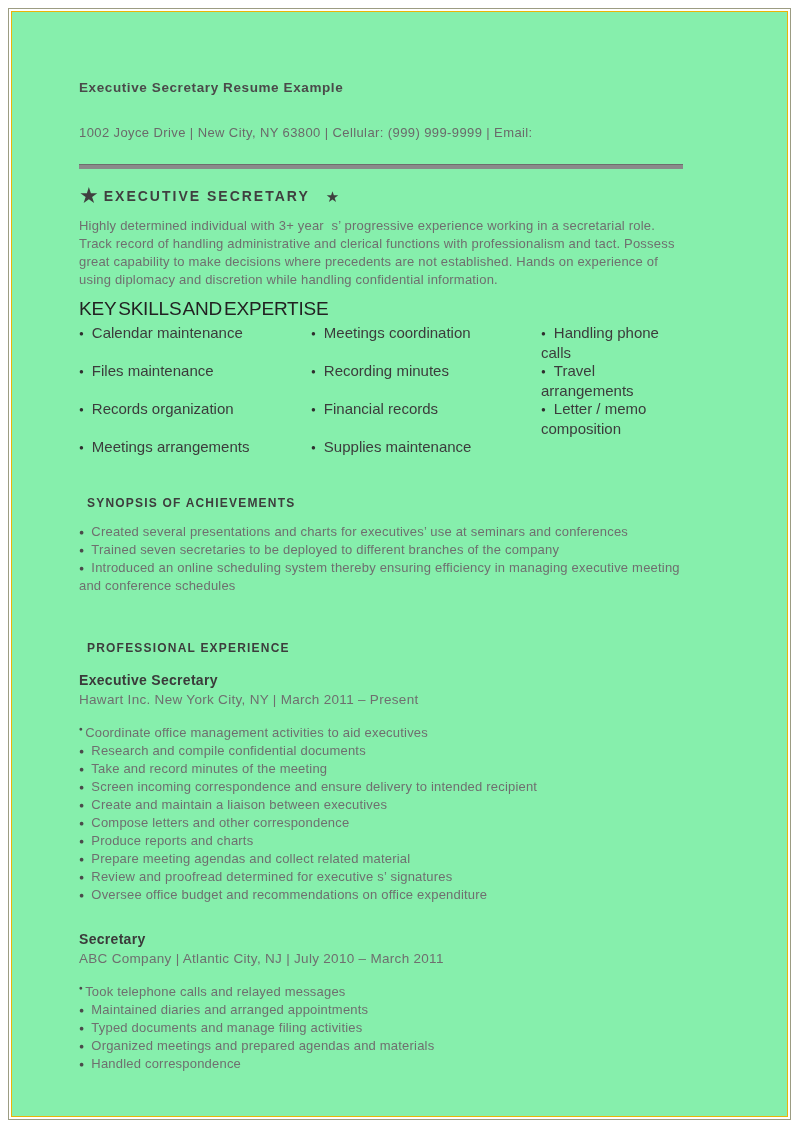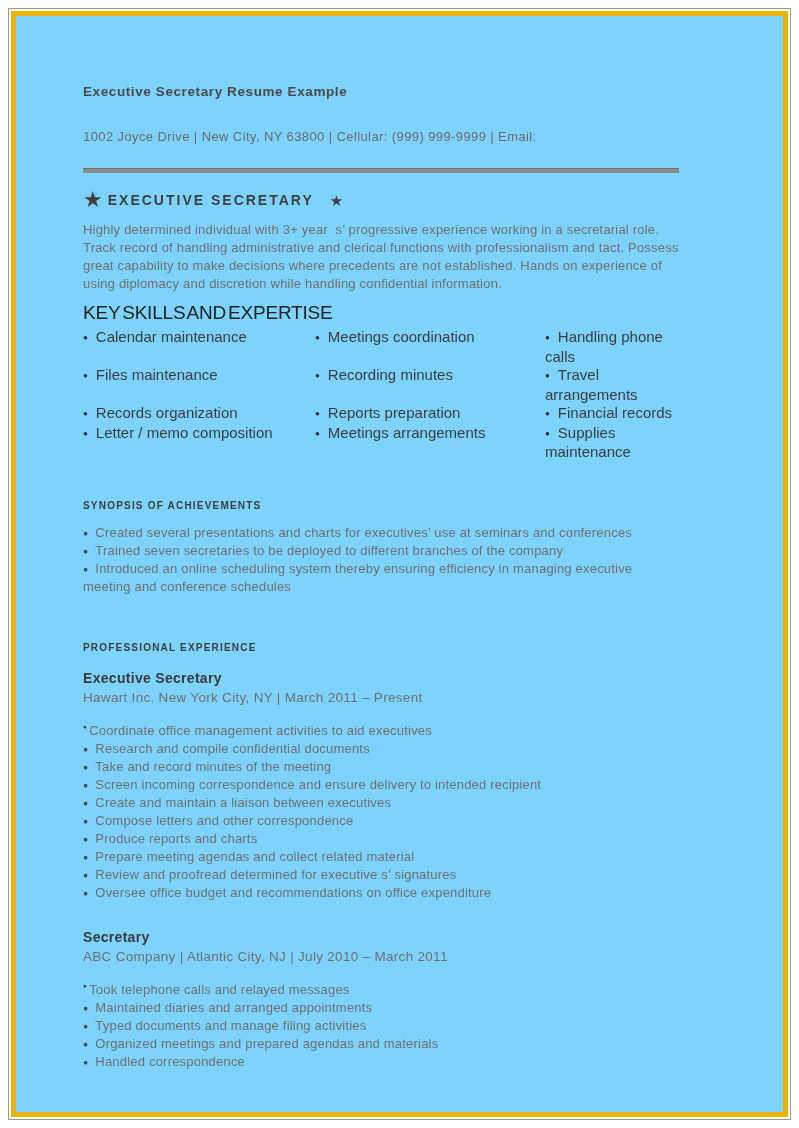--- a/index.html
+++ b/index.html
@@ -17,22 +17,22 @@
   
   .outer-line {
     position: absolute;
     left: 8px; top: 8px; right: 8px; bottom: 8px;
     border: 1px solid #9c9c82;
     pointer-events: none;
   }
   .page {
     position: absolute;
     left: 11px; top: 11px; right: 11px; bottom: 11px;
-    border: 5px solid #eab308;
-    background: #7dd3fc;
+    border: 1px solid #eab308;
+    background: #86efac;
     box-sizing: border-box;
     padding: 68px 104px 20px 67px;
     overflow: hidden;
   }
 
   .doc-title {
     font-size: 13.5px;
     font-weight: bold;
     letter-spacing: 0.6px;
     color: #4a4a4a;
@@ -109,24 +109,25 @@
   }
   .skill::before {
     content: "●";
     font-size: 8px;
     vertical-align: 2px;
     margin-right: 8px;
     color: #2e2e2e;
   }
 
   .section-heading {
-    font-size: 10px;
+    font-size: 12px;
     font-weight: bold;
     letter-spacing: 1.2px;
     color: #3d3d3d;
+    margin-left: 8px;
   }
   .achv-heading { margin-top: 38px; }
   .exp-heading  { margin-top: 46px; }
 
   ul.bullets {
     list-style: none;
     margin: 13px 0 0 0;
     padding: 0;
     font-size: 13px;
     line-height: 18px;
@@ -185,21 +186,20 @@
   <div class="skills-heading">KEY SKILLS AND EXPERTISE</div>
 
   <div class="skills-grid">
     <div class="skill">Calendar maintenance</div>
     <div class="skill">Meetings coordination</div>
     <div class="skill">Handling phone calls</div>
     <div class="skill">Files maintenance</div>
     <div class="skill">Recording minutes</div>
     <div class="skill">Travel arrangements</div>
     <div class="skill">Records organization</div>
-    <div class="skill">Reports preparation</div>
     <div class="skill">Financial records</div>
     <div class="skill">Letter / memo composition</div>
     <div class="skill">Meetings arrangements</div>
     <div class="skill">Supplies maintenance</div>
   </div>
 
   <div class="section-heading achv-heading">SYNOPSIS OF ACHIEVEMENTS</div>
 
   <ul class="bullets">
     <li>Created several presentations and charts for executives’ use at seminars and conferences</li>

